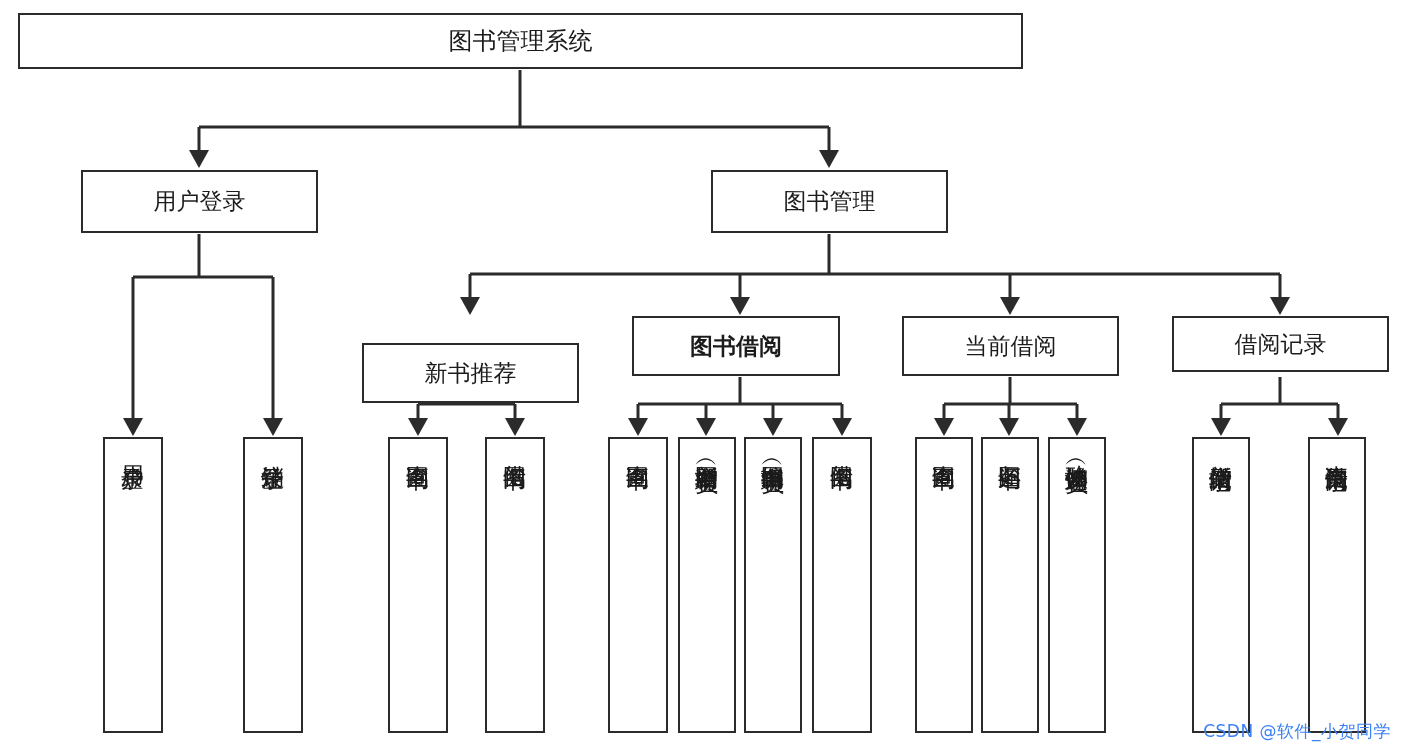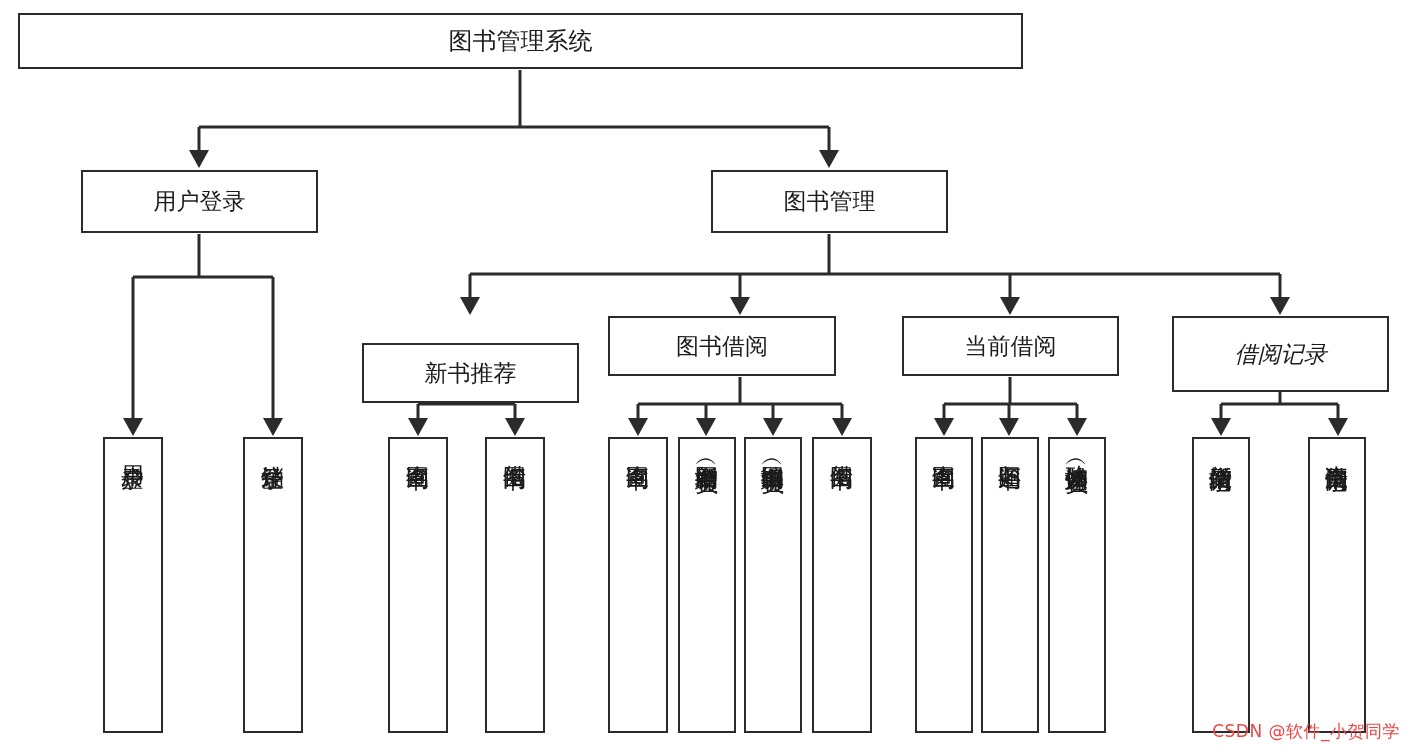--- a/index.html
+++ b/index.html
@@ -59,24 +59,24 @@
   }
   .leaf-tall .vtext {
     padding-top: 0px;
   }
   .leaf-mid {
     align-items: center;
     padding-top: 0;
   }
   .watermark {
     position: absolute;
-    right: 5px;
+    right: 14px;
     bottom: 4px;
     font-size: 17px;
-    color: #ef4444;
+    color: #3b82f6;
     letter-spacing: 0.5px;
     white-space: nowrap;
     margin-top: 13px;
   }
 </style>
 </head>
 <body>
 
 <div id="canvas">
 
@@ -158,27 +158,27 @@
   <div class="node lvl2" style="left:81px; top:170px; width:237px; height:63px;">
     <span>用户登录</span>
   </div>
   <div class="node lvl2" style="left:711px; top:170px; width:237px; height:63px;">
     <span>图书管理</span>
   </div>
 
   <div class="node lvl3" style="left:362px; top:316px; width:217px; height:60px;margin-top:27px;">
     <span>新书推荐</span>
   </div>
-  <div class="node lvl3" style="left:608px; top:316px; width:228px; height:60px;">
+  <div class="node lvl3" style="left:632px; top:316px; width:208px; height:60px;font-weight:bold;">
     <span>图书借阅</span>
   </div>
   <div class="node lvl3" style="left:902px; top:316px; width:217px; height:60px;text-align:center;">
     <span>当前借阅</span>
   </div>
-  <div class="node lvl3" style="left:1172px; top:316px; width:217px; height:76px;font-style:italic;">
+  <div class="node lvl3" style="left:1172px; top:316px; width:217px; height:56px;">
     <span>借阅记录</span>
   </div>
 
   <div class="node leaf leaf-mid" style="left:103px; top:437px; width:60px; height:296px;">
     <span class="vtext">用户登录</span>
   </div>
   <div class="node leaf leaf-mid" style="left:243px; top:437px; width:60px; height:296px;">
     <span class="vtext">注销登录</span>
   </div>
 

